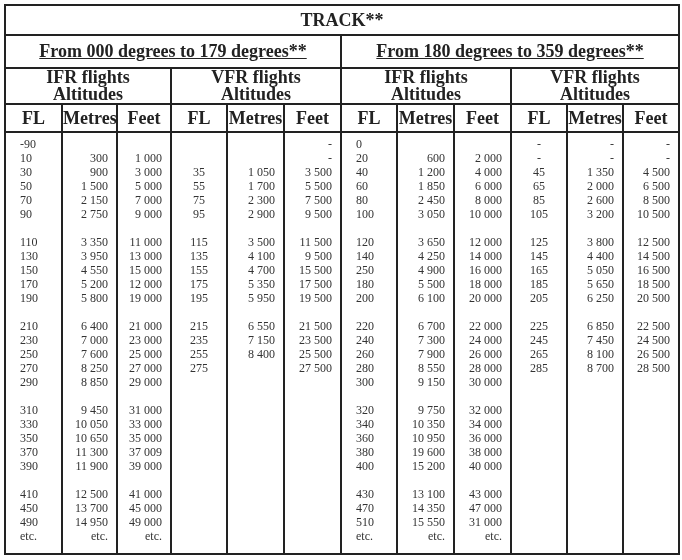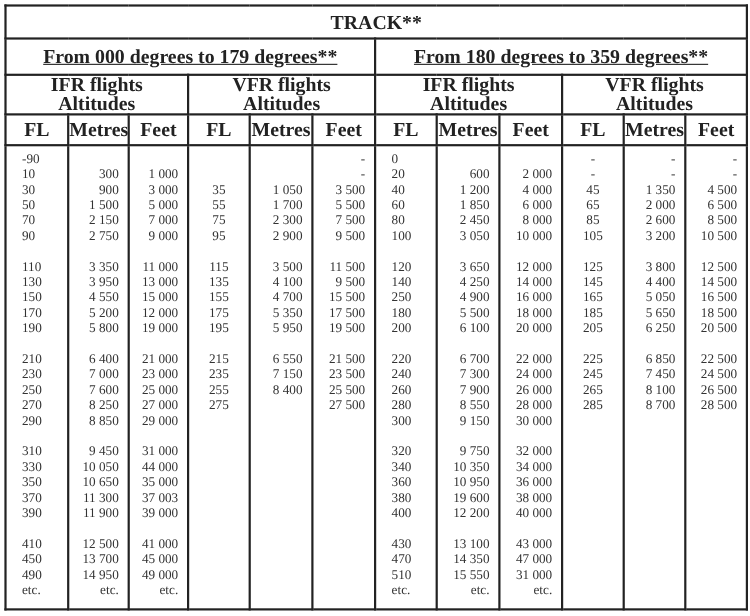--- a/index.html
+++ b/index.html
@@ -143,23 +143,23 @@
           <span class="line">12 000</span>
           <span class="line">19 000</span>
           <span class="line"></span>
           <span class="line">21 000</span>
           <span class="line">23 000</span>
           <span class="line">25 000</span>
           <span class="line">27 000</span>
           <span class="line">29 000</span>
           <span class="line"></span>
           <span class="line">31 000</span>
-          <span class="line">44 000</span>
+          <span class="line">33 000</span>
           <span class="line">35 000</span>
-          <span class="line">37 003</span>
+          <span class="line">37 009</span>
           <span class="line">39 000</span>
           <span class="line"></span>
           <span class="line">41 000</span>
           <span class="line">45 000</span>
           <span class="line">49 000</span>
           <span class="line">etc.</span>
         </td>
     <td class="c-fl2">
           <span class="line"></span>
           <span class="line"></span>
@@ -264,21 +264,21 @@
           <span class="line">6 700</span>
           <span class="line">7 300</span>
           <span class="line">7 900</span>
           <span class="line">8 550</span>
           <span class="line">9 150</span>
           <span class="line"></span>
           <span class="line">9 750</span>
           <span class="line">10 350</span>
           <span class="line">10 950</span>
           <span class="line">19 600</span>
-          <span class="line">12 200</span>
+          <span class="line">15 200</span>
           <span class="line"></span>
           <span class="line">13 100</span>
           <span class="line">14 350</span>
           <span class="line">15 550</span>
           <span class="line">etc.</span>
         </td>
     <td class="c-num">
           <span class="line"></span>
           <span class="line">2 000</span>
           <span class="line">4 000</span>

